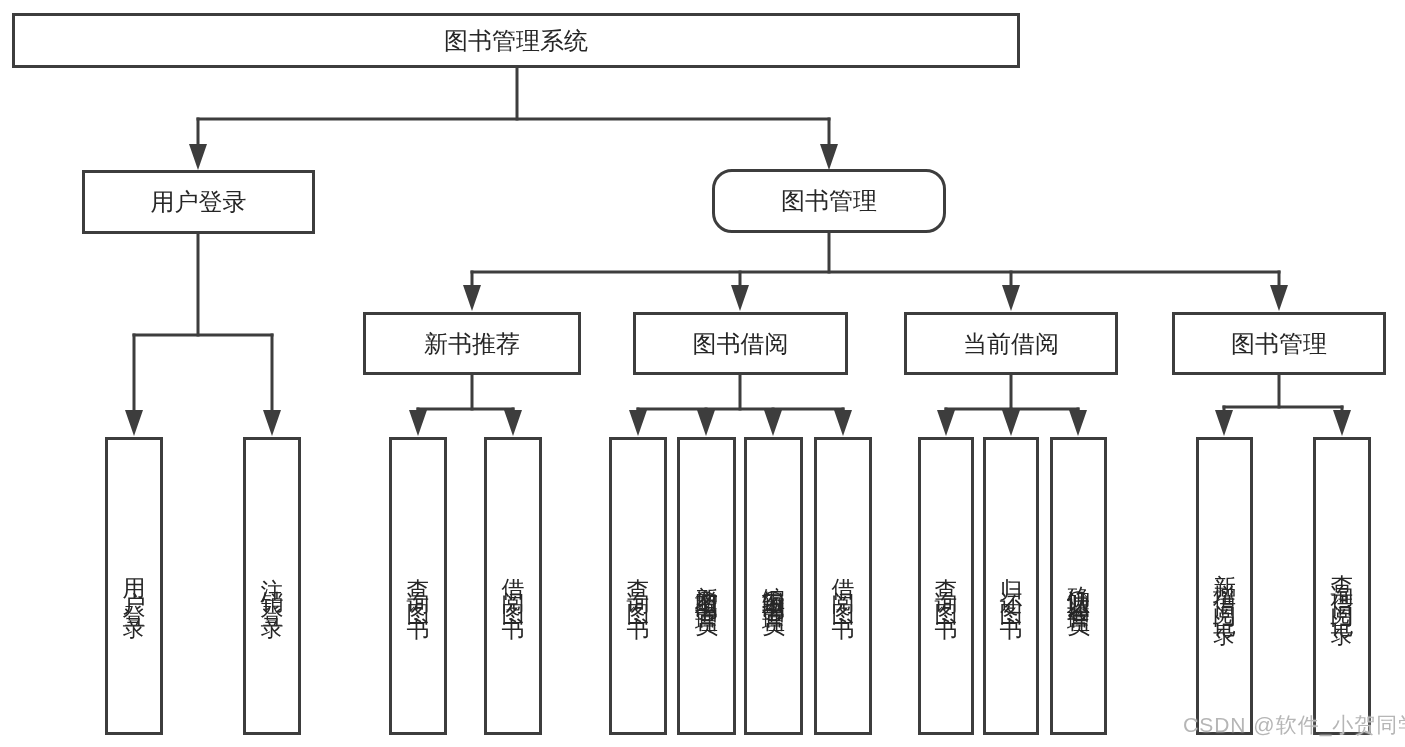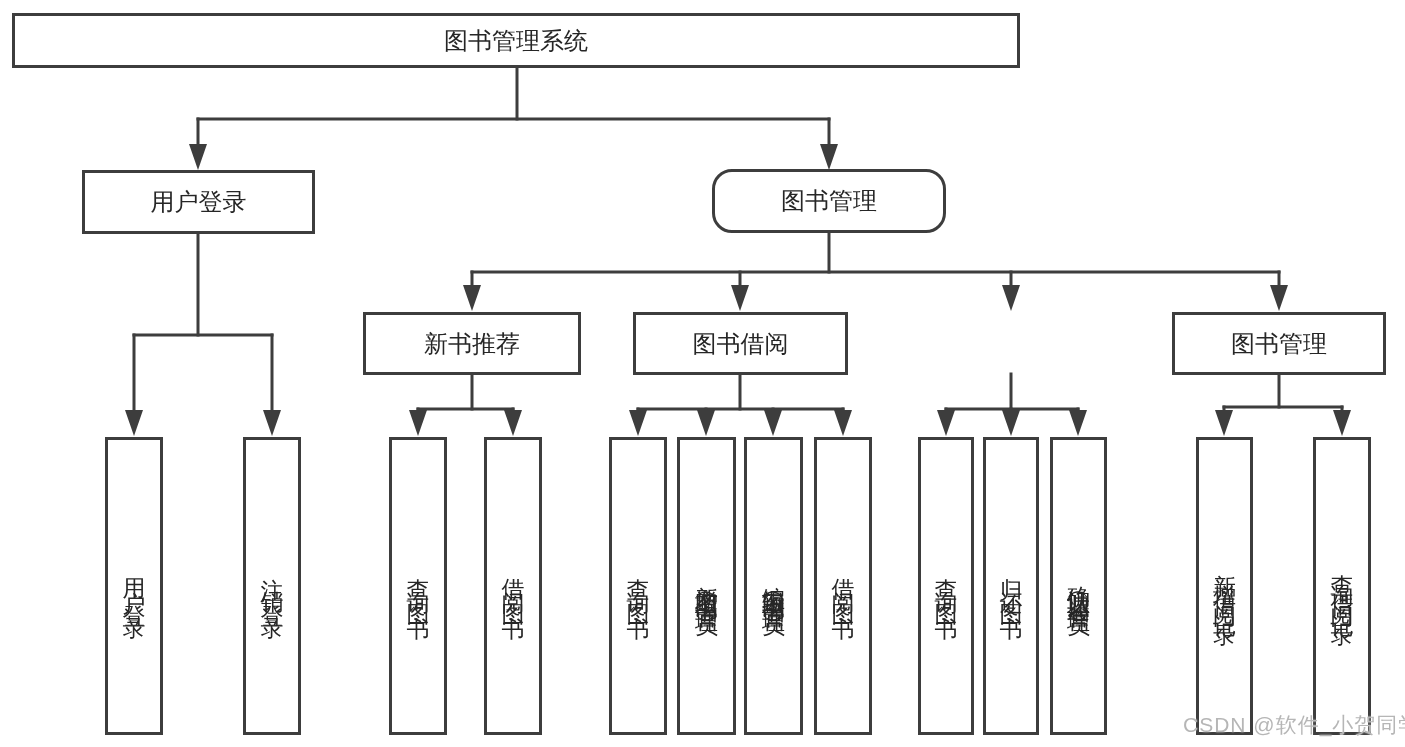--- a/index.html
+++ b/index.html
@@ -139,20 +139,21 @@
       <polygon points="1333,410 1351,410 1342,436" stroke="none"></polygon>
   </svg>
 
   <div class="box n-root">图书管理系统</div>
 
   <div class="box n-login">用户登录</div>
   <div class="box n-mgmt">图书管理</div>
 
   <div class="box n-newrec">新书推荐</div>
   <div class="box n-borrow">图书借阅</div>
+  <div class="box n-curr">当前借阅</div>
   <div class="box n-rec">图书管理</div>
 
   <div class="box vbox ls4 v1">用户登录</div>
   <div class="box vbox ls4 v2">注销登录</div>
 
   <div class="box vbox ls4 v3">查询图书</div>
   <div class="box vbox ls4 v4">借阅图书</div>
 
   <div class="box vbox ls4 v5">查询图书</div>
   <div class="box vbox ls9 v6">新增图书（管理员）</div>

